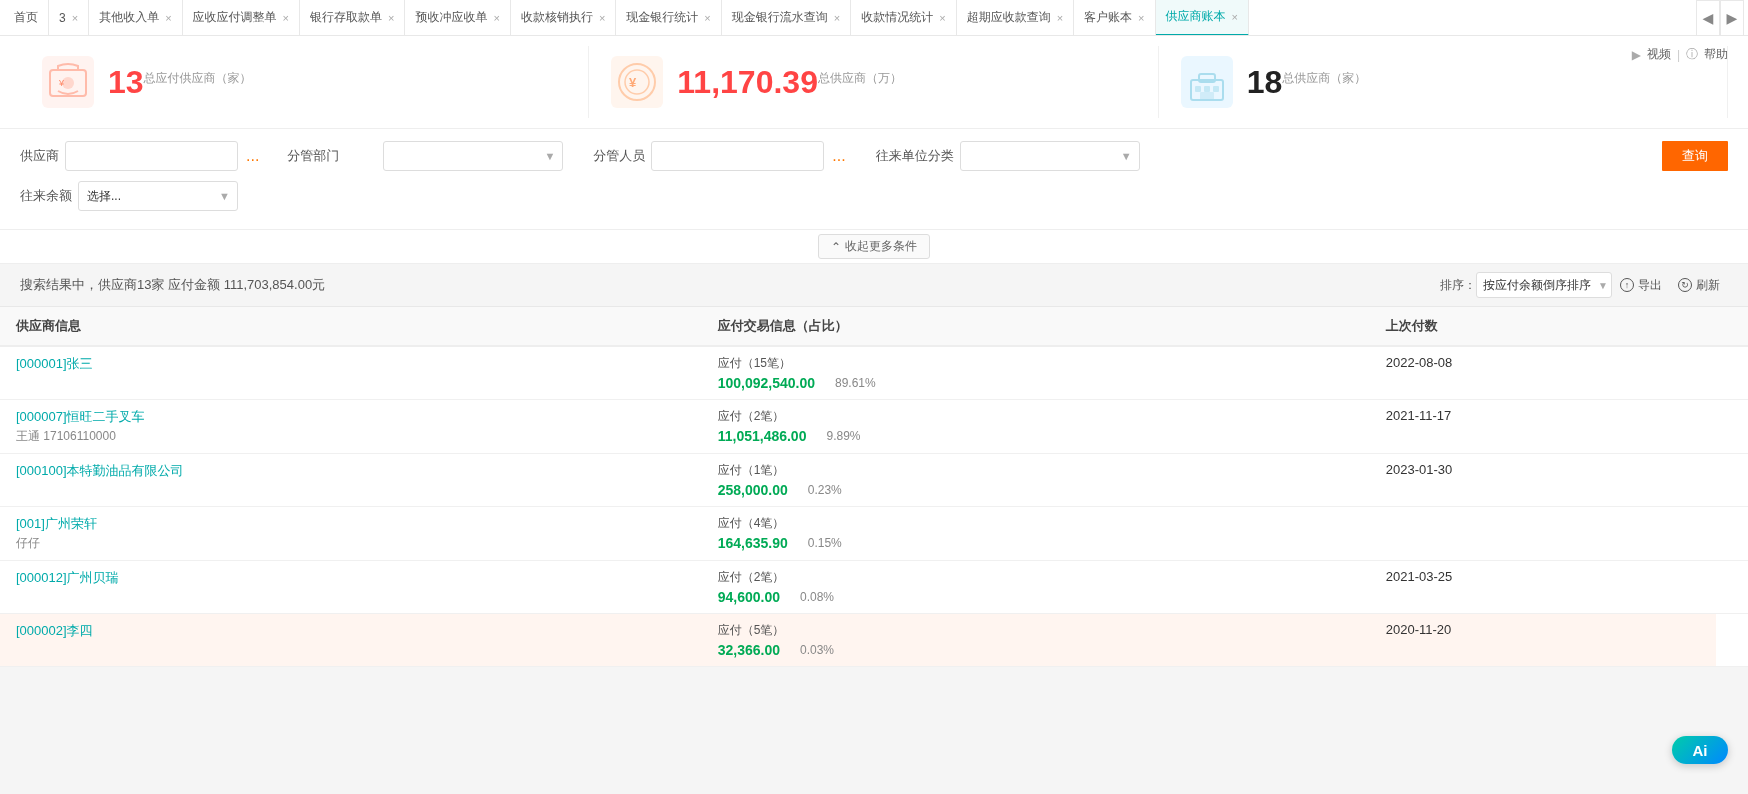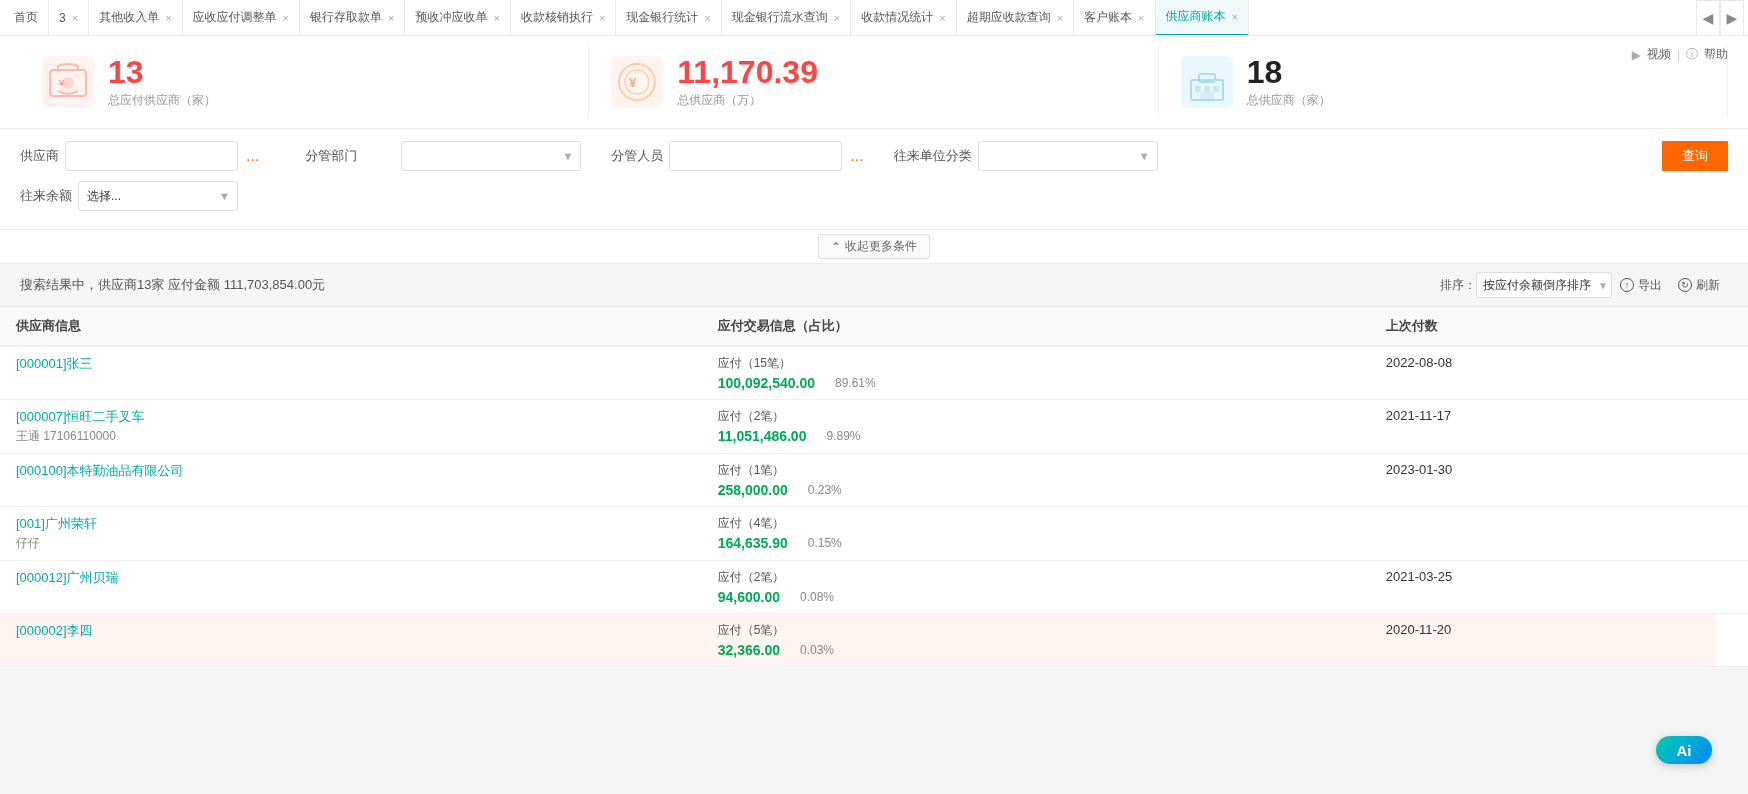--- a/index.html
+++ b/index.html
@@ -25,21 +25,21 @@
       display: flex; align-items: stretch; background: #fff; border-bottom: 1px solid #eee;
       padding: 10px 20px; gap: 0; position: relative;
     }
     .summary-card {
       display: flex; align-items: center; gap: 12px; flex: 1; padding: 8px 20px;
       border-right: 1px solid #f0f0f0;
     }
     .summary-card:last-child { border-right: none; }
     .summary-icon { width: 56px; height: 56px; display: flex; align-items: center; justify-content: center; }
     .summary-icon svg { width: 52px; height: 52px; }
-    .summary-text { display: flex; flex-direction: column; }
+    .summary-text { display: flex; flex-direction: row; }
     .summary-number { font-size: 32px; font-weight: bold; color: #ff4444; line-height: 1; }
     .summary-number.black { color: #222; }
     .summary-label { font-size: 12px; color: #999; margin-top: 4px; }
 
     .top-right-links {
       position: absolute; top: 10px; right: 20px; font-size: 12px; color: #666;
       display: flex; gap: 6px; align-items: center;
     }
     .top-right-links span { cursor: pointer; color: #666; }
 
@@ -242,21 +242,21 @@
   </div>
 </div>
 
 <div class="filter-area">
   <div class="filter-row">
     <div class="filter-item">
       <span class="filter-label">供应商</span>
       <input class="filter-input" style="min-width: 160px;">
       <span class="filter-dots">...</span>
     </div>
-    <div class="filter-item" style="margin-left:36px;gap:44px;">
+    <div class="filter-item" style="margin-left:18px;gap:44px;">
       <span class="filter-label">分管部门</span>
       <div class="filter-select-wrap">
         <select class="filter-select" style="min-width:180px;">
           <option></option>
         </select>
         <span class="chevron">▼</span>
       </div>
     </div>
     <div class="filter-item" style="margin-left:20px;">
       <span class="filter-label">分管人员</span>
@@ -391,17 +391,17 @@
                 <span class="percent">0.03%</span>
               </div>
             </td>
             <td>2020-11-20</td>
           </tr>
         </tbody>
     </table>
   </div>
 </div>
 
-<div style="position:fixed; bottom:30px; right:36px; z-index:999;">
+<div style="position:fixed; bottom:30px; right:20px; z-index:999;">
   <div style="width:56px;height:28px;background:linear-gradient(135deg,#00ccaa,#0088ff);border-radius:14px;display:flex;align-items:center;justify-content:center;color:#fff;font-size:15px;font-weight:bold;cursor:pointer;box-shadow:0 2px 8px rgba(0,0,0,0.2);">
     <span>Ai</span>
   </div>
 </div>
 
 </body></html>

